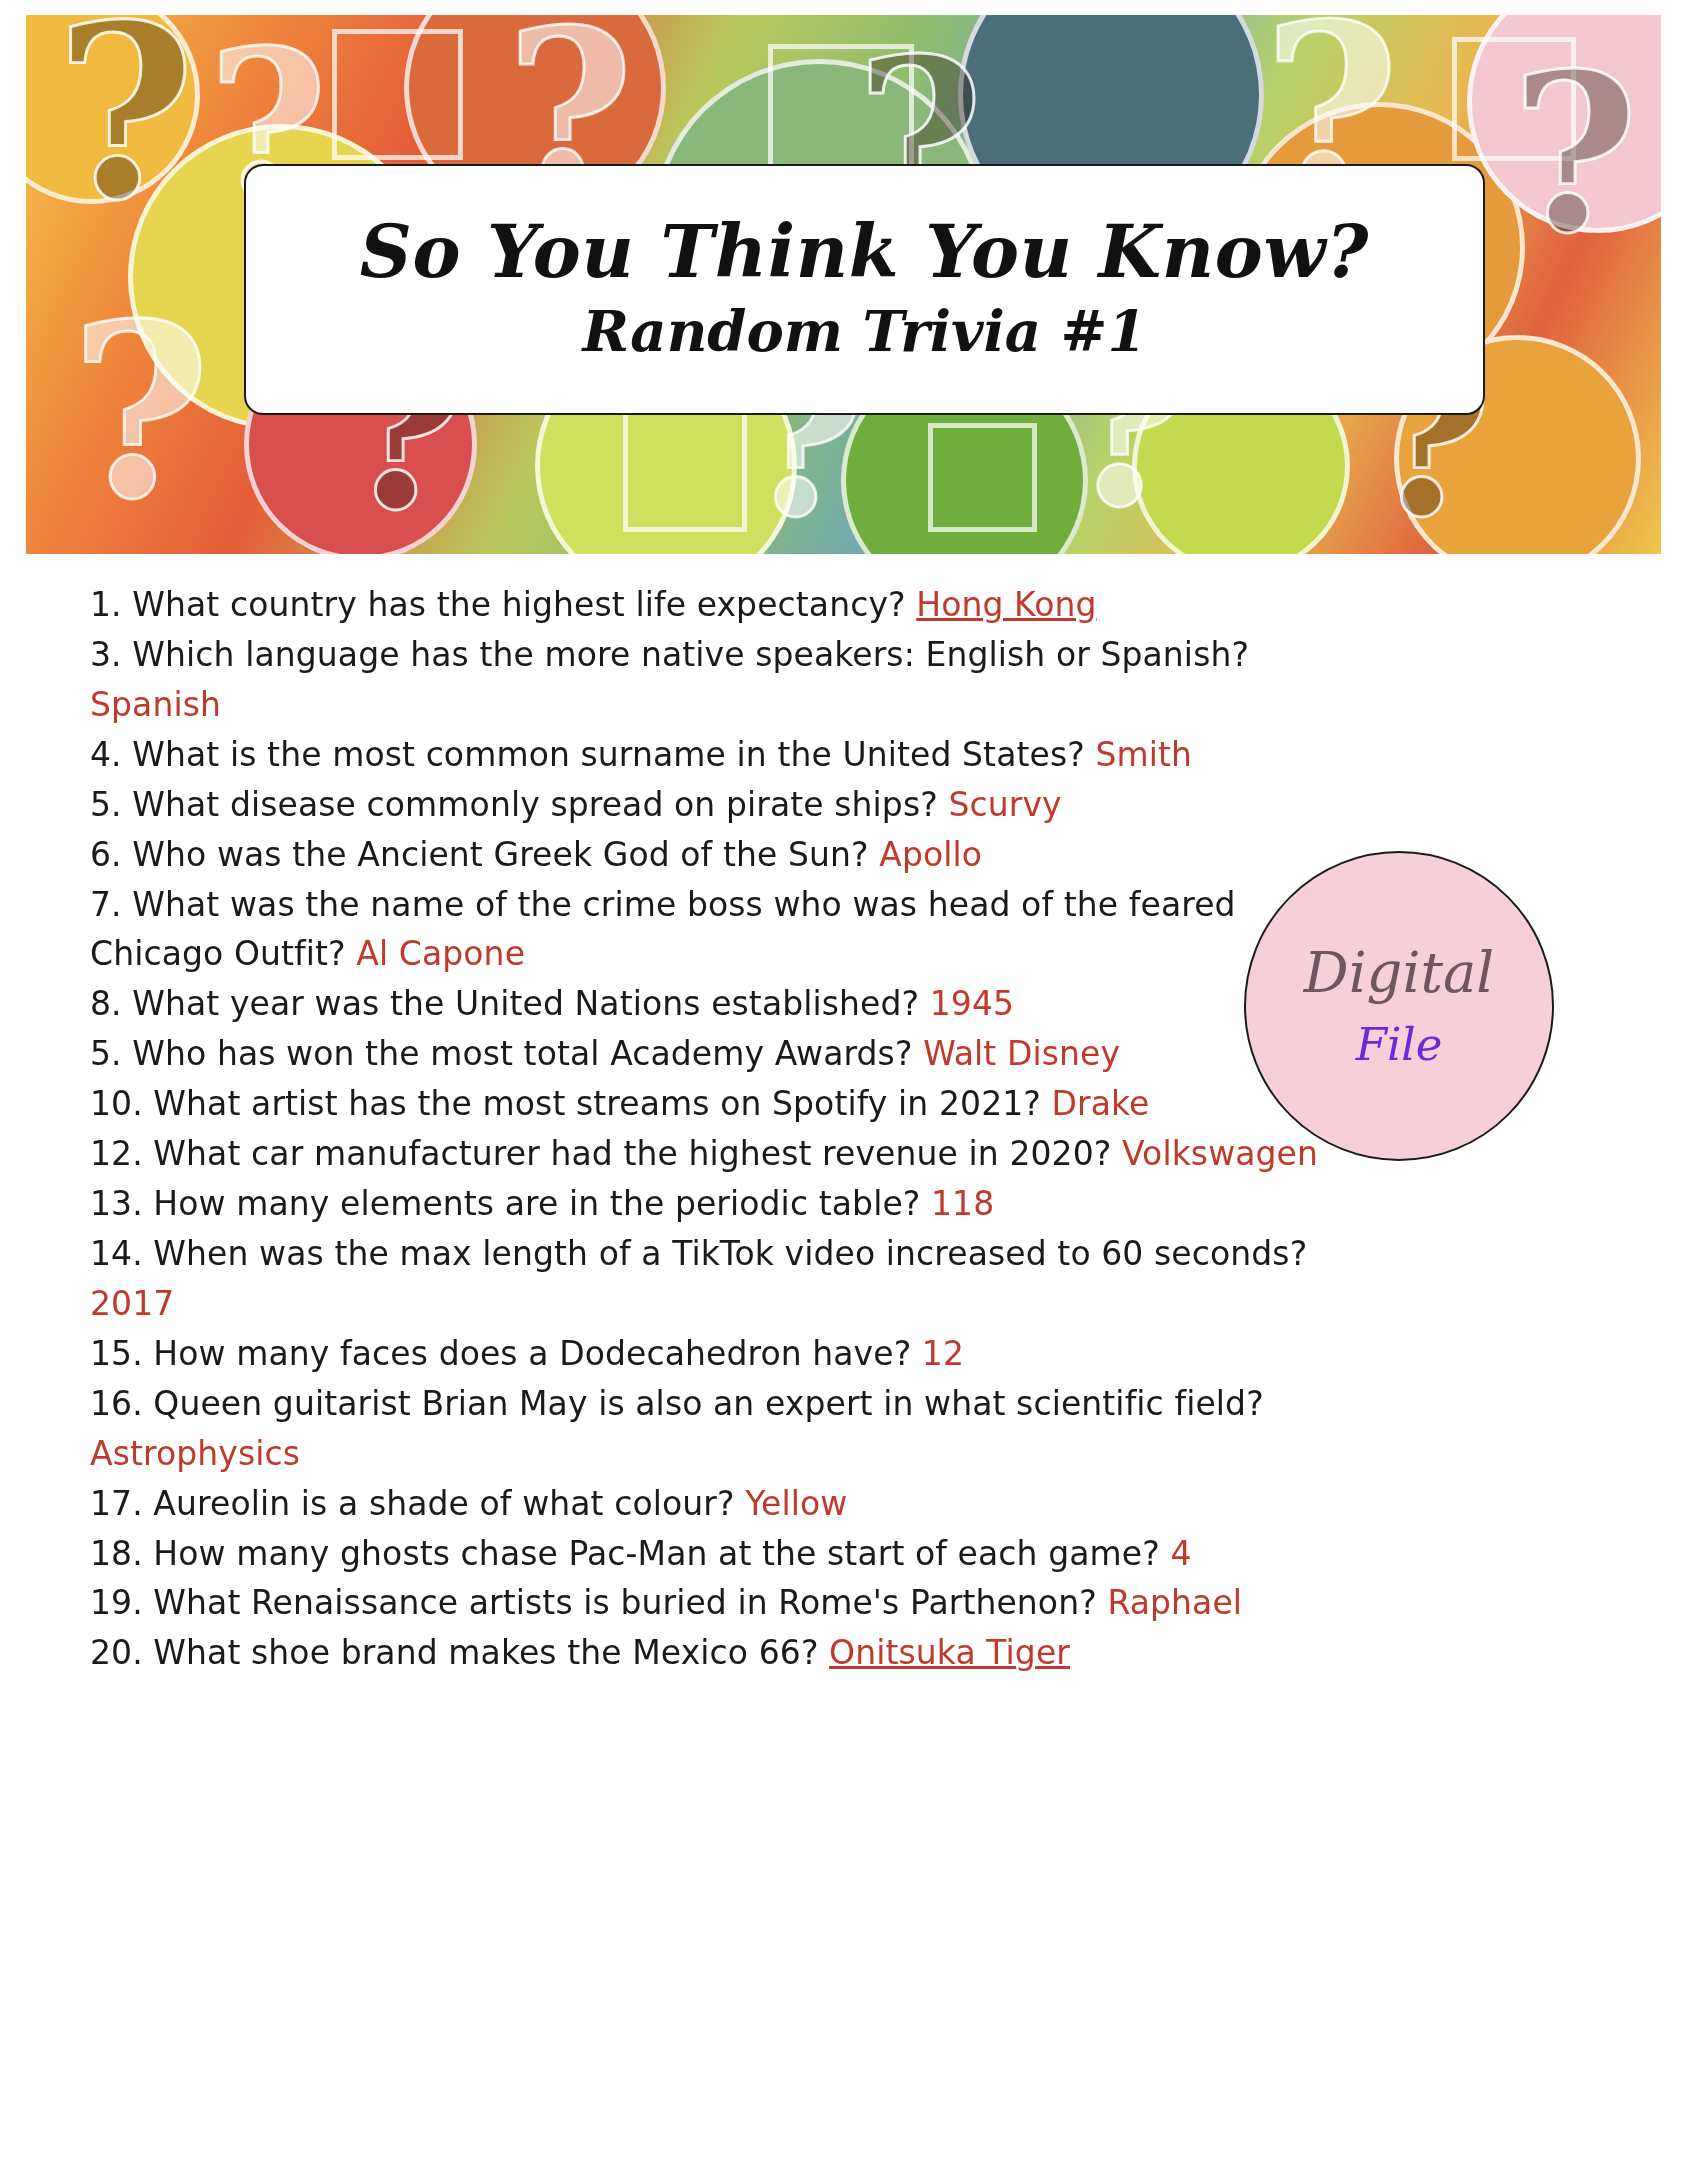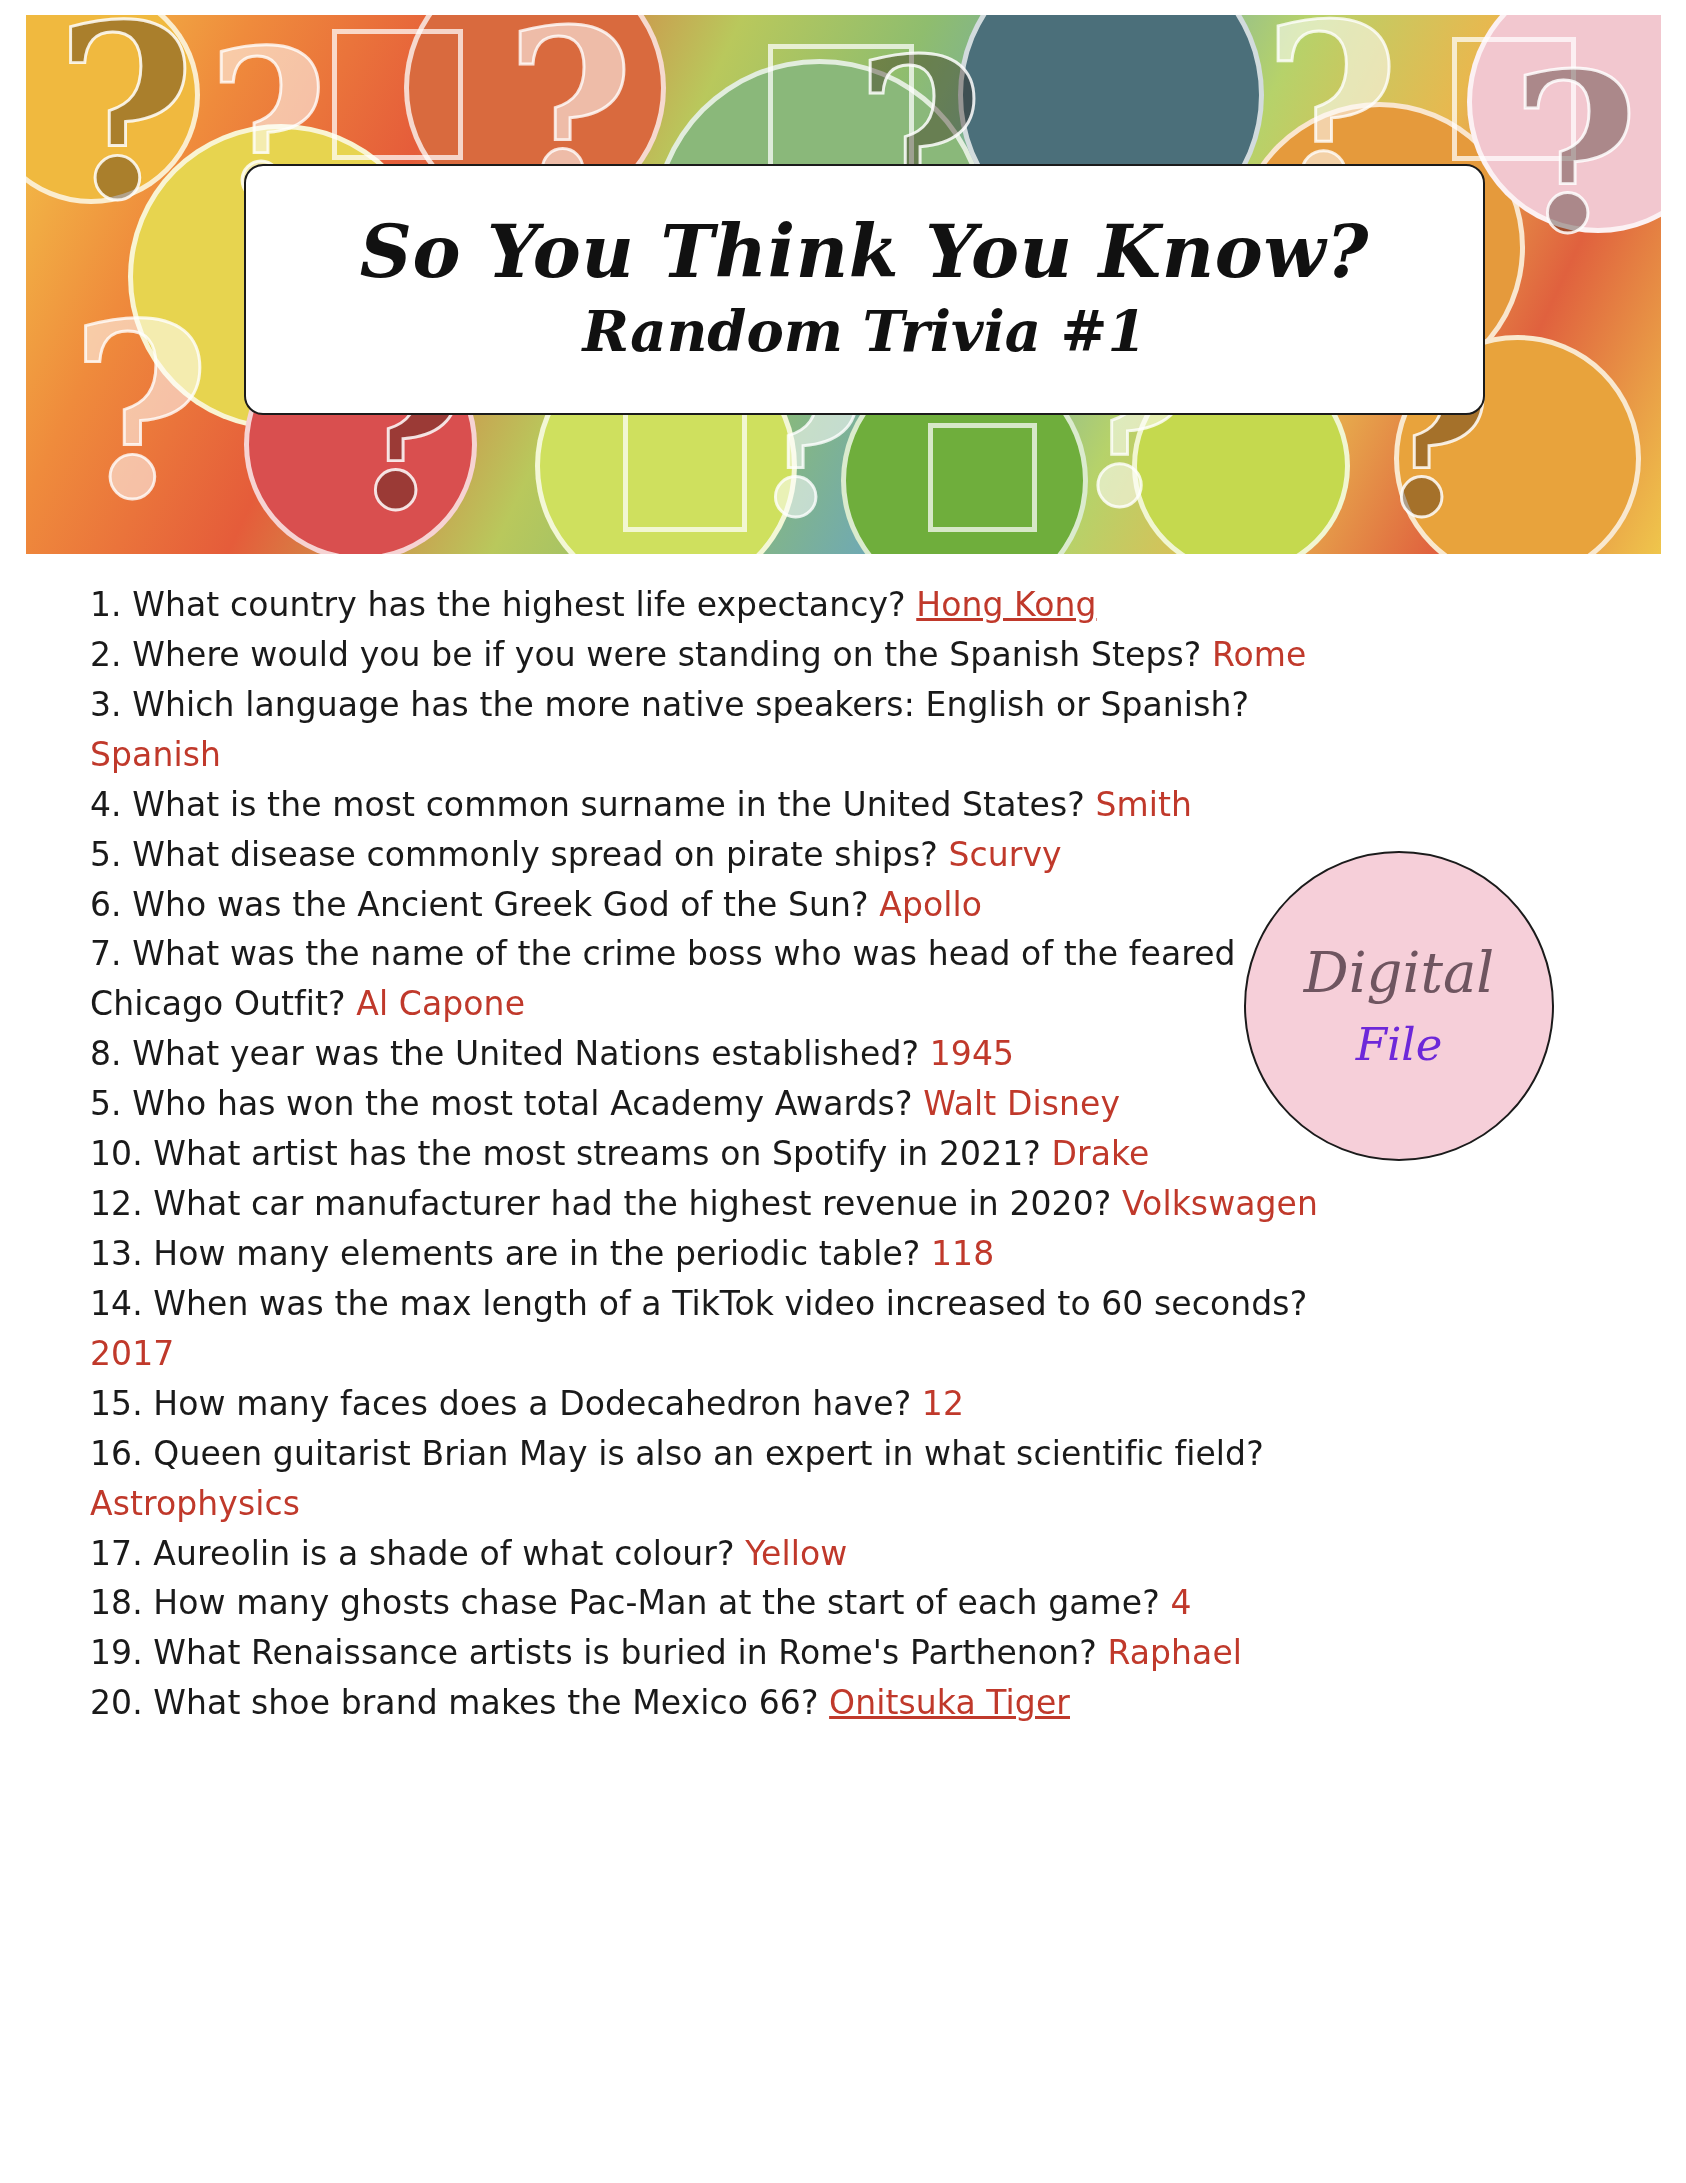--- a/index.html
+++ b/index.html
@@ -188,21 +188,20 @@
 
 <div class="watermark">
   <div class="wm-line1">Digital</div>
   <div class="wm-line2">File</div>
 </div>
 
 <div class="content">
 
   <p class="qline"><span>1. What country has the highest life expectancy?</span> <span class="ans underline">Hong Kong</span></p>
 
-  <p class="qline"><span>2. Where would you be if you were standing on the Spanish Steps?</span> <span class="ans">Rome</span></p>
 
   <p class="qline"><span>3. Which language has the more native speakers: English or Spanish?</span></p>
   <p class="qline"><span class="ans">Spanish</span></p>
 
   <p class="qline"><span>4. What is the most common surname in the United States?</span> <span class="ans">Smith</span></p>
 
   <p class="qline"><span>5. What disease commonly spread on pirate ships?</span> <span class="ans">Scurvy</span></p>
 
   <p class="qline"><span>6. Who was the Ancient Greek God of the Sun?</span> <span class="ans">Apollo</span></p>
 

